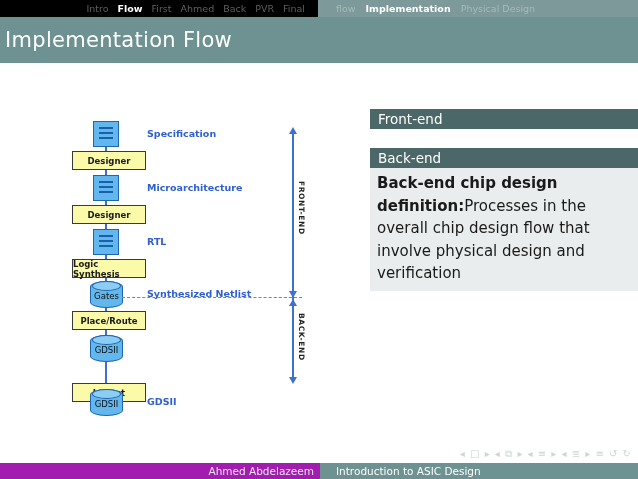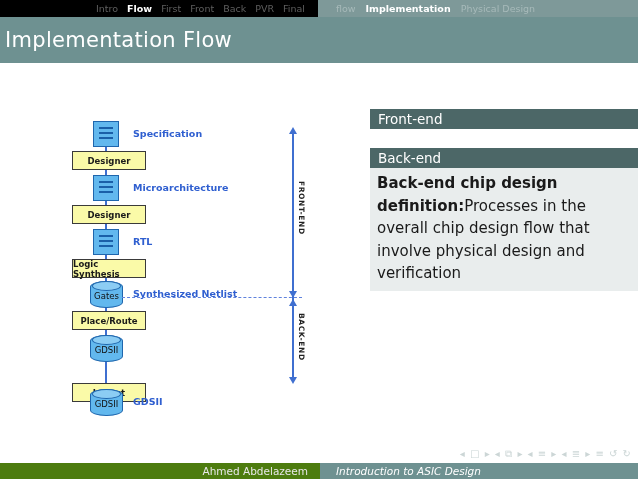--- a/index.html
+++ b/index.html
@@ -25,55 +25,55 @@
 
   .doc { position:absolute; left:93px; width:26px; height:26px; background:#62b8ee; border:1.5px solid #1f66ad; padding-top:5px; }
   .doc .dl { display:block; height:2px; background:#1a5fa8; margin:0 5px 3px 5px; }
 
   .pbox { position:absolute; left:72px; width:74px; height:19px; background:#fafaa8; border:1px solid #3a3a3a; display:flex; align-items:center; justify-content:center; font-size:8.5px; font-weight:bold; color:#1a1a1a; }
 
   .cyl { position:absolute; left:90px; width:33px; height:27px; background:#62b8ee; border:1.5px solid #1f66ad; border-radius:16px / 6px; text-align:center; }
   .cyl::before { content:""; position:absolute; top:-1px; left:1px; right:1px; height:8px; border:1.2px solid #1f66ad; border-radius:50%; background:#8ccdf4; }
   .cyl span { position:relative; display:block; margin-top:9px; font-size:8.5px; font-weight:normal; color:#111; }
 
-  .slabel { position:absolute; left:133px; font-size:9.5px; font-weight:bold; color:#2f5fd0; white-space:nowrap; }
+  .slabel { position:absolute; left:147px; font-size:9.5px; font-weight:bold; color:#2f5fd0; white-space:nowrap; }
 
   .axline { position:absolute; left:292px; top:70px; width:1.5px; height:249px; background:#3f6fd0; }
   .ah { position:absolute; width:0; height:0; }
   .ah-up    { border-left:4px solid transparent; border-right:4px solid transparent; border-bottom:7px solid #3f6fd0; }
   .ah-down  { border-left:4px solid transparent; border-right:4px solid transparent; border-top:7px solid #3f6fd0; }
   .dashline { position:absolute; left:122px; top:234px; width:180px; border-top:1.6px dashed #5f82dd; }
   .vtext { position:absolute; left:297px; writing-mode:vertical-rl; font-size:7.5px; font-weight:bold; color:#222; letter-spacing:0.6px; white-space:nowrap; }
 
   
   .blocks { position:absolute; left:370px; top:109px; width:268px; }
   .block-head { height:20px; background:#4c6767; color:#ffffff; font-size:13.5px; display:flex; align-items:center; padding-left:8px; }
   .block-body { background:#e9eded; color:#1a1a1a; font-size:15px; line-height:22.5px; padding:4px 2px 6px 7px; }
   .block-body b { font-weight:bold; }
   .block + .block { margin-top:19px; }
 
   
   .navsyms { position:absolute; right:6px; bottom:19px; font-size:10px; color:#ccd6d6; letter-spacing:1px; white-space:nowrap; }
 
   
   .footbar { position:absolute; bottom:0; left:0; width:638px; height:16px; display:flex; }
-  .foot-left { width:320px; background:#4d7c0f; color:#e8e8e8; font-size:10.5px; display:flex; align-items:center; justify-content:flex-end; padding-right:12px; }
-  .foot-right { flex:1; background:#6e9191; color:#ffffff; font-size:10.5px; display:flex; align-items:center; padding-left:16px;font-style:italic; }
+  .foot-left { width:320px; background:#a21caf; color:#e8e8e8; font-size:10.5px; display:flex; align-items:center; justify-content:flex-end; padding-right:6px; }
+  .foot-right { flex:1; background:#6e9191; color:#ffffff; font-size:10.5px; display:flex; align-items:center; padding-left:16px; }
 </style>
 </head>
 <body>
 
 <div class="slide">
 
   <div class="topbar">
     <div class="topbar-left">
       <span class="tn">Intro</span>
       <span class="tn active">Flow</span>
       <span class="tn">First</span>
-      <span class="tn">Front</span>
+      <span class="tn">Ahmed</span>
       <span class="tn">Back</span>
       <span class="tn">PVR</span>
       <span class="tn">Final</span>
     </div>
     <div class="topbar-right">
       <span class="tn">flow</span>
       <span class="tn active">Implementation</span>
       <span class="tn">Physical Design</span>
     </div>
   </div>

